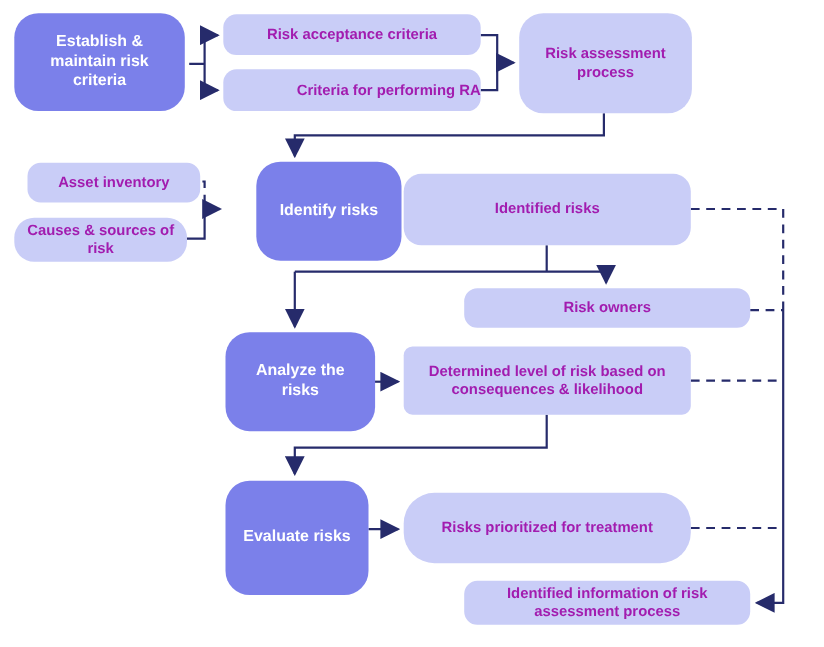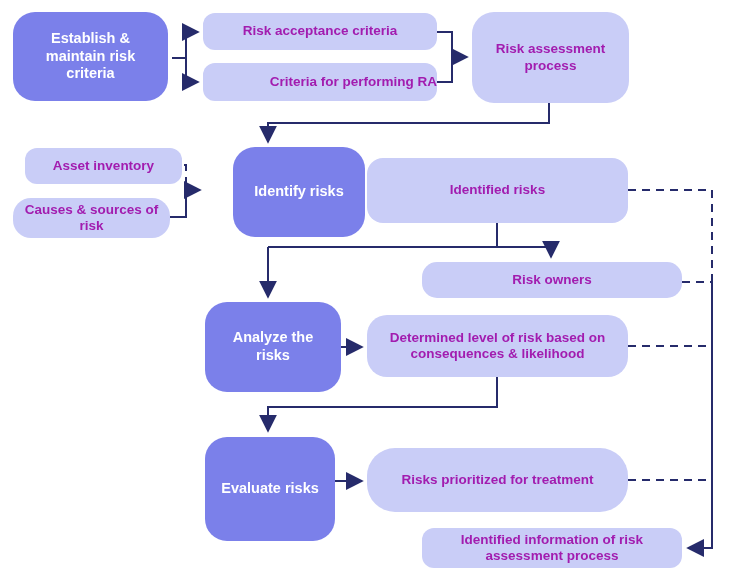--- a/index.html
+++ b/index.html
@@ -40,23 +40,23 @@
     border-radius: 12px;
   }
   #n-establish   { left: 13px;  top: 12px;  width: 155px; height: 89px; padding: 0 18px; justify-content: flex-end; }
   #n-acceptance  { left: 203px; top: 13px;  width: 234px; height: 37px; }
   #n-performing  { left: 203px; top: 63px;  width: 234px; height: 38px; justify-content: flex-end; }
   #n-process     { left: 472px; top: 12px;  width: 157px; height: 91px; border-radius: 22px; padding: 0 20px; }
   #n-asset       { left: 25px;  top: 148px; width: 157px; height: 36px; }
   #n-causes      { left: 13px;  top: 198px; width: 157px; height: 40px; padding: 0 10px; border-radius: 18px; }
   #n-identify    { left: 205px; top: 147px; width: 132px; height: 90px; margin-left: 28px; }
   #n-identified  { left: 367px; top: 158px; width: 261px; height: 65px; border-radius: 16px; }
-  #n-owners      { left: 422px; top: 262px; width: 260px; height: 36px; border-radius: 15px; }
+  #n-owners      { left: 422px; top: 262px; width: 260px; height: 36px; }
   #n-analyze     { left: 205px; top: 302px; width: 136px; height: 90px; padding: 0 17px; }
-  #n-determined  { left: 367px; top: 315px; width: 261px; height: 62px; border-radius: 20px; padding: 0 14px; }
+  #n-determined  { left: 367px; top: 315px; width: 261px; height: 62px; border-radius: 8px; padding: 0 14px; }
   #n-evaluate    { left: 205px; top: 437px; width: 130px; height: 104px; padding: 0 11px; }
   #n-prioritized { left: 367px; top: 448px; width: 261px; height: 64px; border-radius: 28px; }
   #n-documented  { left: 422px; top: 528px; width: 260px; height: 40px; padding: 0 8px; }
   .edge { stroke: #262b6b; stroke-width: 2; fill: none; }
   .dashed { stroke-dasharray: 8 6; }
 </style>
 </head>
 <body>
 
 <div class="canvas">

